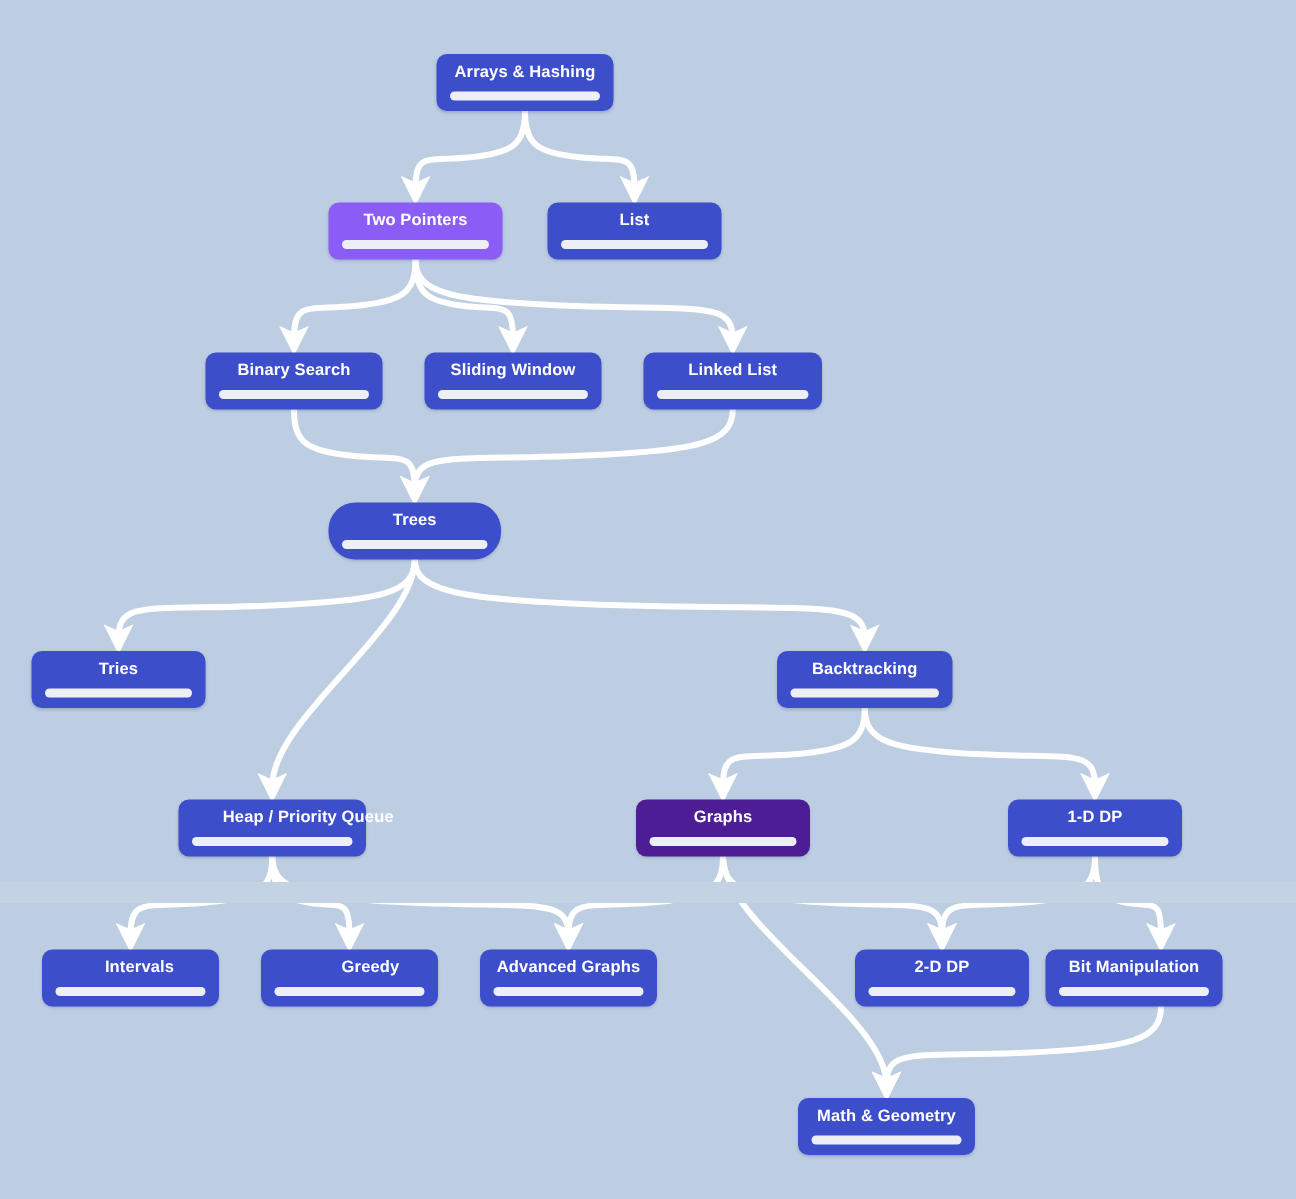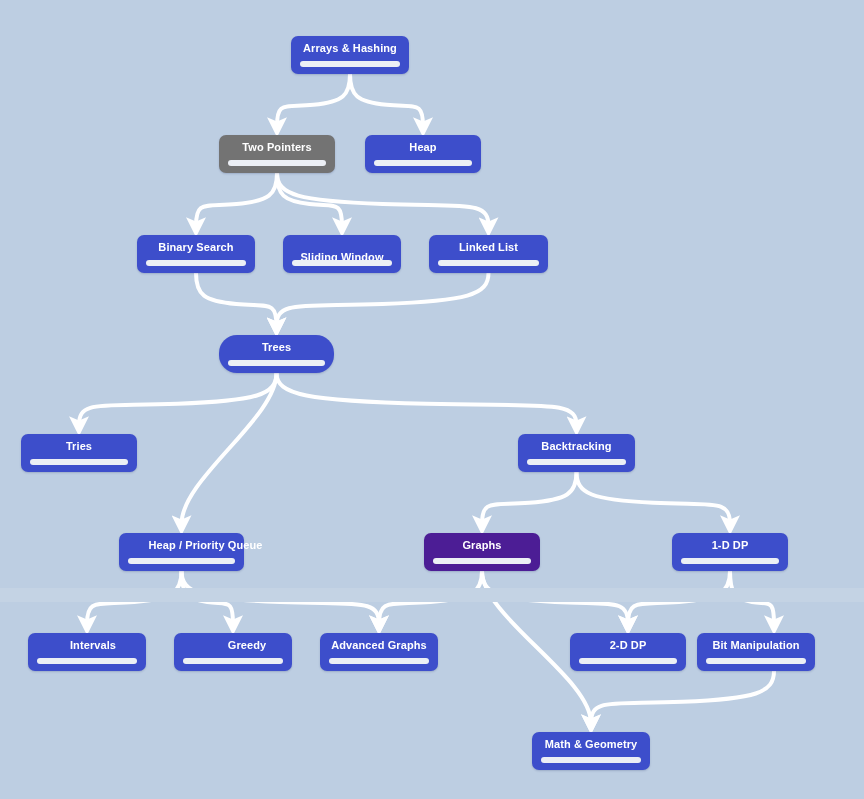--- a/index.html
+++ b/index.html
@@ -108,39 +108,39 @@
       <path d="M774,671 C774,692.84 755.7,698.84 682.5,701.84 C609.3,704.84 591,698.04 591,723" fill="none" stroke="#ffffff" stroke-width="4" stroke-linecap="round" marker-end="url(#arrowhead)"></path>
     </svg>
   <div class="bottom-band"></div>
   <div id="node-layer">
       <div class="node" style="left: 291px; top: 36px; width: 118px; height: 38px; background: rgb(61, 78, 203);">
         <div class="node-label" style="color: rgb(255, 255, 255);">Arrays &amp; Hashing</div>
         <div class="node-progress-track" style="background: rgb(236, 239, 245);">
           <div class="node-progress-fill" style="width: 0%;"></div>
         </div>
       </div>
-      <div class="node" style="left: 219px; top: 135px; width: 116px; height: 38px; background: #737373;">
+      <div class="node" style="left: 219px; top: 135px; width: 116px; height: 38px; background: #8b5cf6;">
         <div class="node-label" style="color: rgb(255, 255, 255);">Two Pointers</div>
         <div class="node-progress-track" style="background: rgb(236, 239, 245);">
           <div class="node-progress-fill" style="width: 0%;"></div>
         </div>
       </div>
       <div class="node" style="left: 365px; top: 135px; width: 116px; height: 38px; background: rgb(61, 78, 203);">
-        <div class="node-label" style="color: rgb(255, 255, 255);">Heap</div>
+        <div class="node-label" style="color: rgb(255, 255, 255);">List</div>
         <div class="node-progress-track" style="background: rgb(236, 239, 245);">
           <div class="node-progress-fill" style="width: 0%;"></div>
         </div>
       </div>
       <div class="node" style="left: 137px; top: 235px; width: 118px; height: 38px; background: rgb(61, 78, 203);">
         <div class="node-label" style="color: rgb(255, 255, 255);">Binary Search</div>
         <div class="node-progress-track" style="background: rgb(236, 239, 245);">
           <div class="node-progress-fill" style="width: 0%;"></div>
         </div>
       </div>
-      <div class="node" style="left: 283px; top: 235px; width: 118px; height: 38px; background: rgb(61, 78, 203); justify-content: center;">
+      <div class="node" style="left: 283px; top: 235px; width: 118px; height: 38px; background: rgb(61, 78, 203);">
         <div class="node-label" style="color: rgb(255, 255, 255);">Sliding Window</div>
         <div class="node-progress-track" style="background: rgb(236, 239, 245);">
           <div class="node-progress-fill" style="width: 0%;"></div>
         </div>
       </div>
       <div class="node" style="left: 429px; top: 235px; width: 119px; height: 38px; background: rgb(61, 78, 203);">
         <div class="node-label" style="color: rgb(255, 255, 255);">Linked List</div>
         <div class="node-progress-track" style="background: rgb(236, 239, 245);">
           <div class="node-progress-fill" style="width: 0%;"></div>
         </div>

